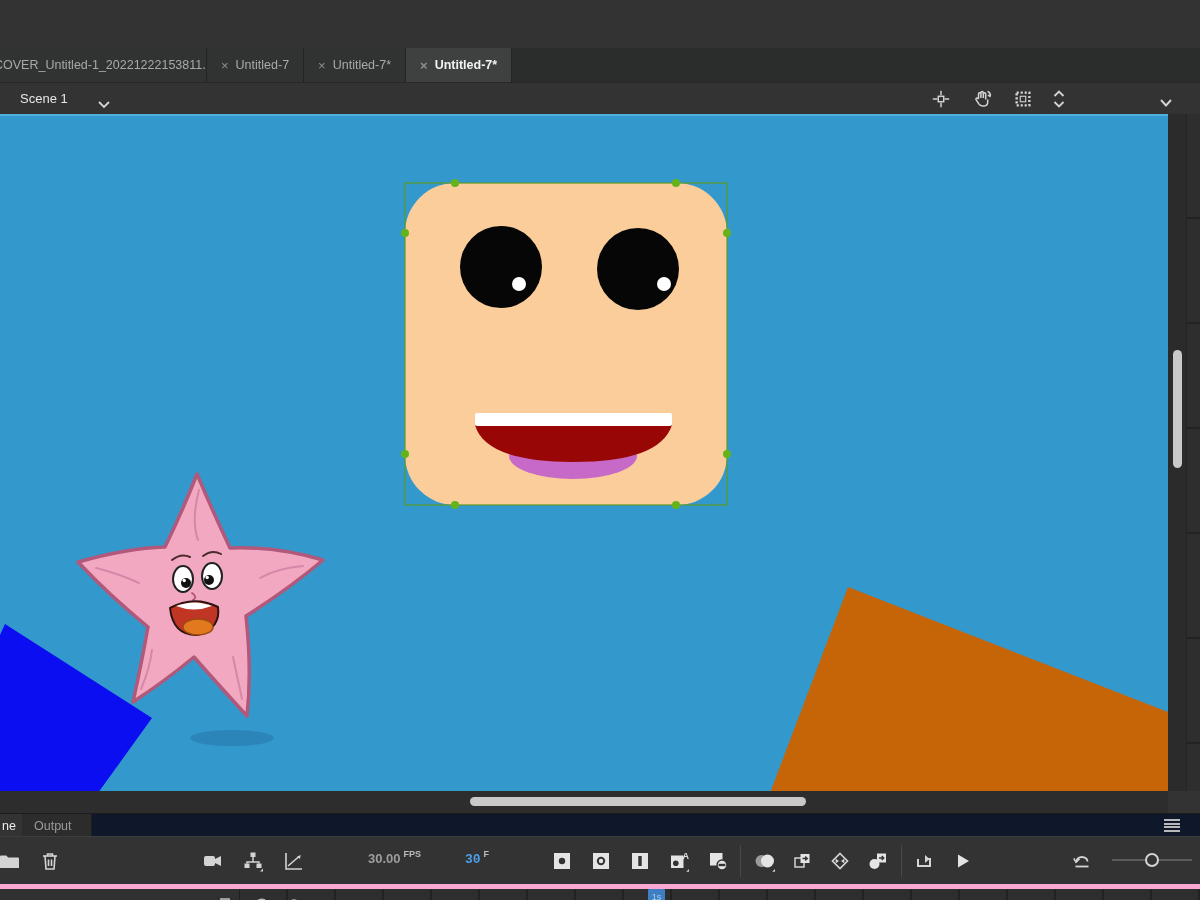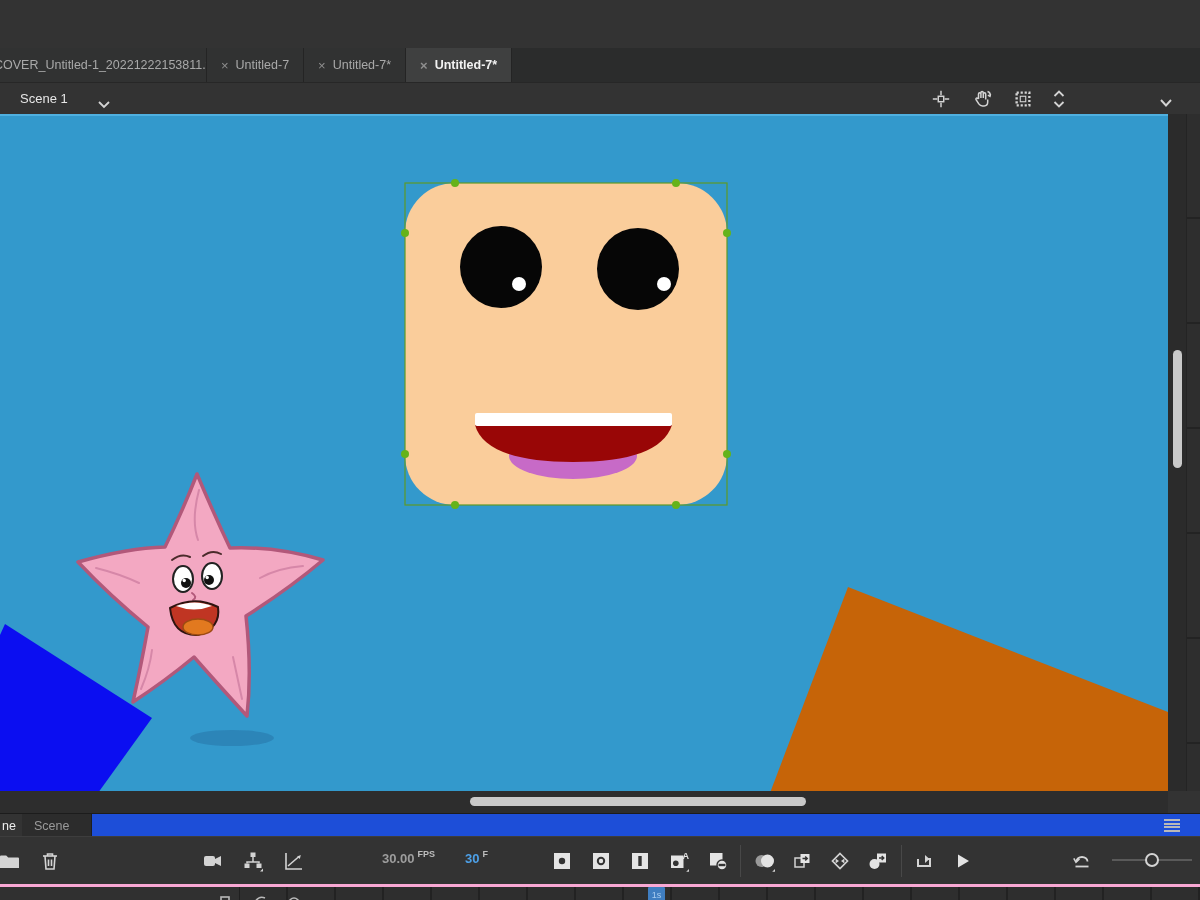--- a/index.html
+++ b/index.html
@@ -47,35 +47,35 @@
   .hscroll-thumb{left:470px;top:6px;width:336px;height:9px;border-radius:5px;background:#c9c9c9;}
   .vscroll{left:1168px;top:114px;width:18px;height:677px;background:#2b2b2b;}
   .vscroll-thumb{left:5px;top:236px;width:9px;height:118px;border-radius:5px;background:#c9c9c9;}
   .right-edge{
     left:1186px;top:114px;width:14px;height:677px;background:#2e2e2e;
     background-image:repeating-linear-gradient(180deg,#2e2e2e 0 103px,#232323 103px 105px);
     border-left:1px solid #242424;box-sizing:border-box;
   }
 
   
-  .paneltabs{left:0;top:813px;width:1200px;height:23px;background:#1d4ed8;border-top:1px solid #1c1c1c;box-sizing:border-box;}
+  .paneltabs{left:0;top:813px;width:1200px;height:23px;background:#0f172a;border-top:1px solid #1c1c1c;box-sizing:border-box;}
   .panel-tab{position:absolute;top:0;height:23px;display:flex;align-items:center;font-size:12.5px;padding:0 12px;box-sizing:border-box;}
   .panel-tab.timeline{left:0;width:22px;padding:0 0 0 2px;background:#333333;color:#ededed;}
   .panel-tab.output{left:22px;width:70px;background:#2c2c2c;color:#9a9a9a;border-right:1px solid #1e1e1e;}
   .hamburger{left:1164px;top:5px;width:16px;height:13px;display:flex;flex-direction:column;justify-content:space-between;}
   .hamburger span{display:block;height:2px;background:#b9b9b9;}
 
   .toolbar{left:0;top:836px;width:1200px;height:48px;background:#333333;border-top:1px solid #3d3d3d;box-sizing:border-box;}
   .tb{position:absolute;top:12px;width:24px;height:24px;display:flex;align-items:center;justify-content:center;}
   .tb-sep{position:absolute;top:8px;width:1px;height:32px;background:#484848;}
   .fps-group{position:absolute;top:14px;color:#9d9d9d;font-size:13px;font-weight:bold;}
   .unit{font-size:9px;color:#bdbdbd;vertical-align:top;position:relative;top:-2px;margin-left:3px;font-weight:bold;}
-  .frame-val{color:#4da0e8;}
-
-  .rulerrow{left:0;top:884px;width:1200px;height:16px;background:#2e2e2e;border-top:3px solid #f9a8d4;box-sizing:border-box;}
+  .frame-val{color:#4da0e8;font-family:Liberation Mono, monospace;}
+
+  .rulerrow{left:0;top:884px;width:1200px;height:16px;background:#2e2e2e;border-top:5px solid #f9a8d4;box-sizing:border-box;}
   .ruler-left{position:absolute;left:0;top:0;width:240px;height:16px;background:#303030;border-right:1px solid #1f1f1f;box-sizing:border-box;}
   .ruler-ticks{
     position:absolute;left:240px;top:0;width:960px;height:16px;
     background:repeating-linear-gradient(90deg,#2e2e2e 0 46px,#222222 46px 48px);
   }
   .playhead{
     position:absolute;left:648px;top:0px;width:17px;height:16px;background:#3f7ec1;
     color:#a9cdf0;font-size:9px;display:flex;align-items:center;justify-content:center;border-radius:1px;
   }
   .mini-icon{position:absolute;top:6px;width:16px;height:14px;overflow:hidden;}
@@ -222,21 +222,21 @@
 <div class="abs vscroll">
   <div class="abs vscroll-thumb"></div>
 </div>
 <div class="abs right-edge"></div>
 
 <div class="abs paneltabs">
   <div class="panel-tab timeline">
     <span>ne</span>
   </div>
   <div class="panel-tab output">
-    <span>Scene</span>
+    <span>Output</span>
   </div>
   <div class="abs hamburger">
       <span></span>
       <span></span>
       <span></span>
       <span></span>
     </div>
 </div>
 
 <div class="abs toolbar">
@@ -272,21 +272,21 @@
     </svg>
   </span>
   <span class="tb" style="left:282px;">
     <svg width="22" height="22" viewBox="0 0 22 22" stroke="#d4d4d4" stroke-width="1.6" fill="none">
       <path d="M3,3 v16 h16"></path>
         <path d="M5,16 L16,6.5"></path>
         <path d="M17.8,5 l-1,4 -2.6,-2.6 z" fill="#d4d4d4" stroke="none"></path>
     </svg>
   </span>
 
-  <span class="fps-group" style="left:382px;">
+  <span class="fps-group" style="left:368px;">
     <span>30.00</span><span class="unit">FPS</span>
   </span>
   <span class="fps-group" style="left:465px;">
     <span class="frame-val">30</span><span class="unit">F</span>
   </span>
 
   <span class="tb" style="left:550px;">
     <svg width="22" height="22" viewBox="0 0 22 22">
         <rect x="3" y="3" width="16" height="16" fill="#e4e4e4"></rect>
         <circle cx="11" cy="11" r="3.2" fill="#333333"></circle>

